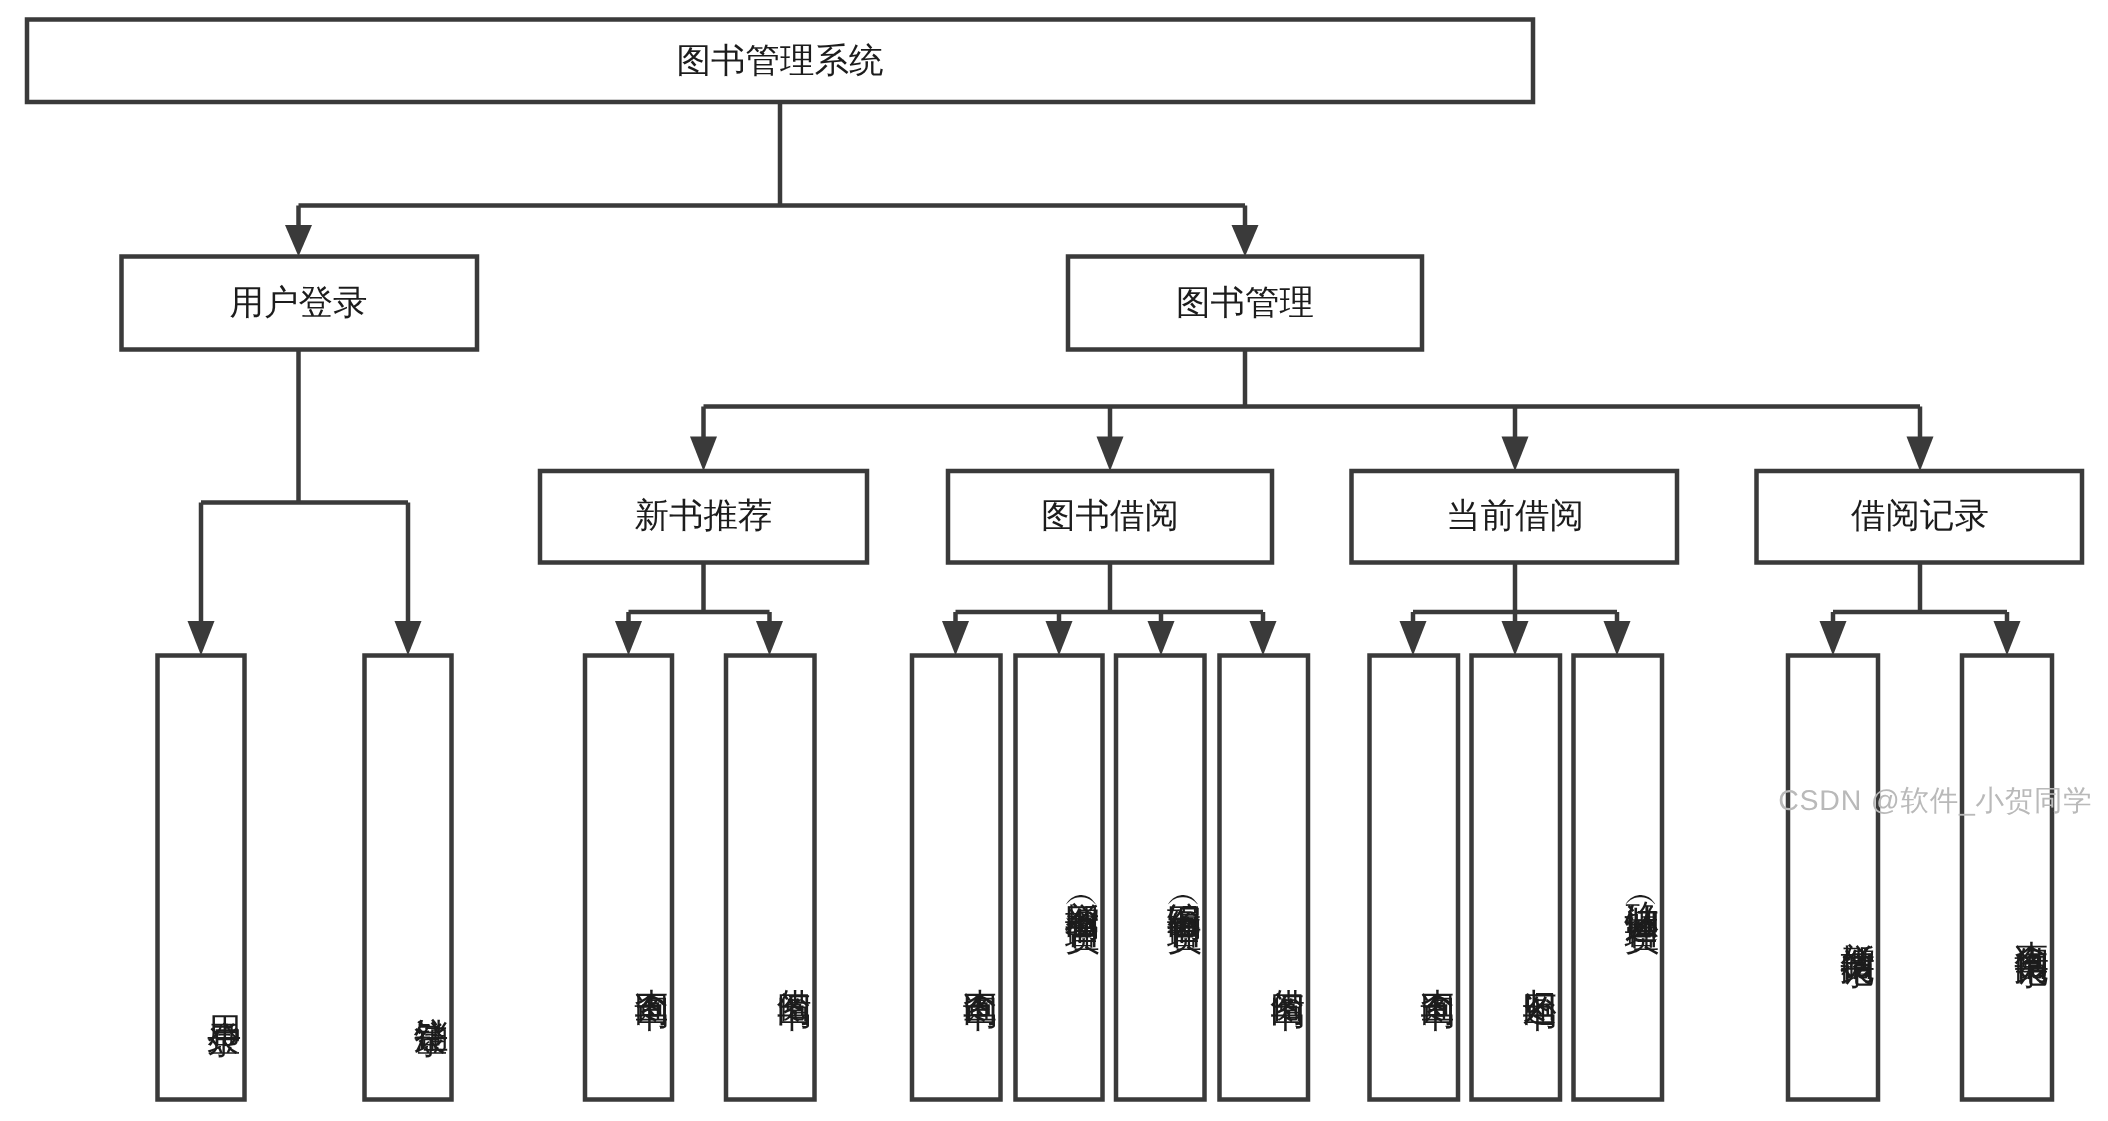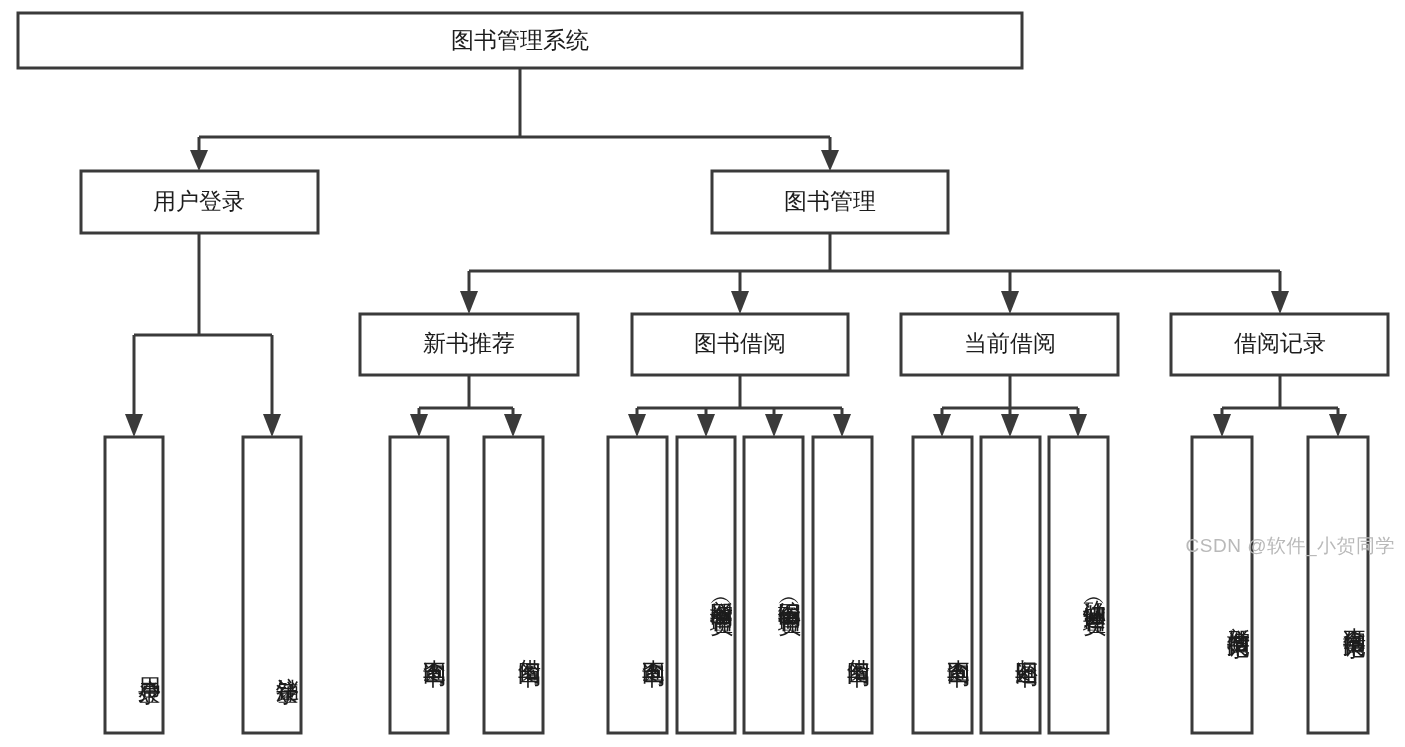--- a/index.html
+++ b/index.html
@@ -59,21 +59,21 @@
     text-align: center;
     display: flex;
     align-items: flex-start;
     justify-content: center;
     white-space: nowrap;
     pointer-events: none;
   }
   .watermark {
     position: absolute;
     right: 10px;
-    bottom: 6px;
+    bottom: 18px;
     font-family: "Liberation Sans", "DejaVu Sans", sans-serif;
     font-size: 19px;
     color: #b9b9b9;
     letter-spacing: 0.5px;
     white-space: nowrap;
   }
 </style>
 </head>
 <body>
 

